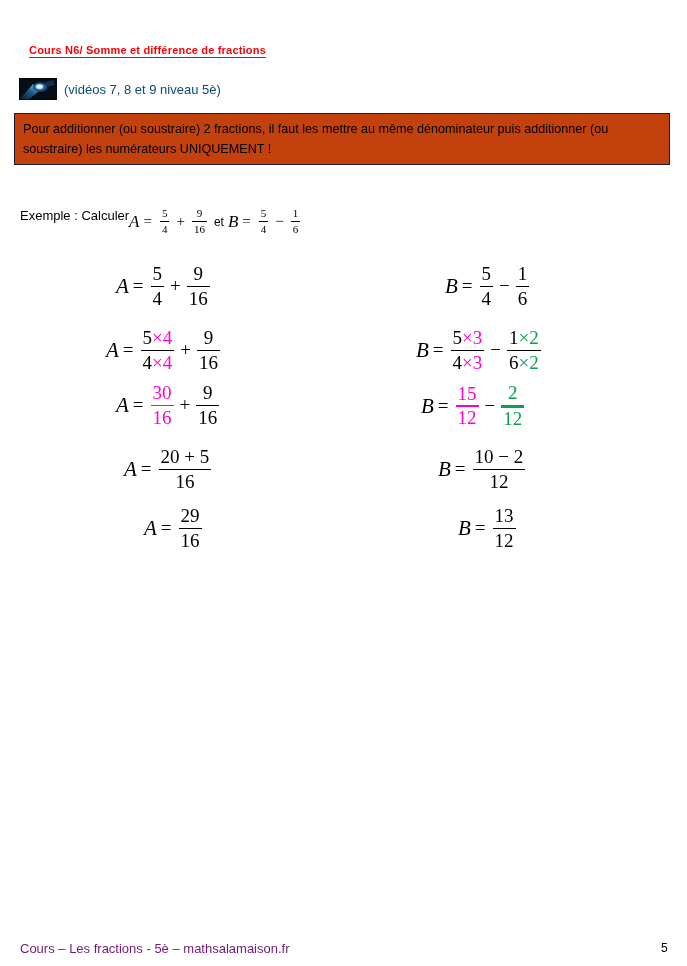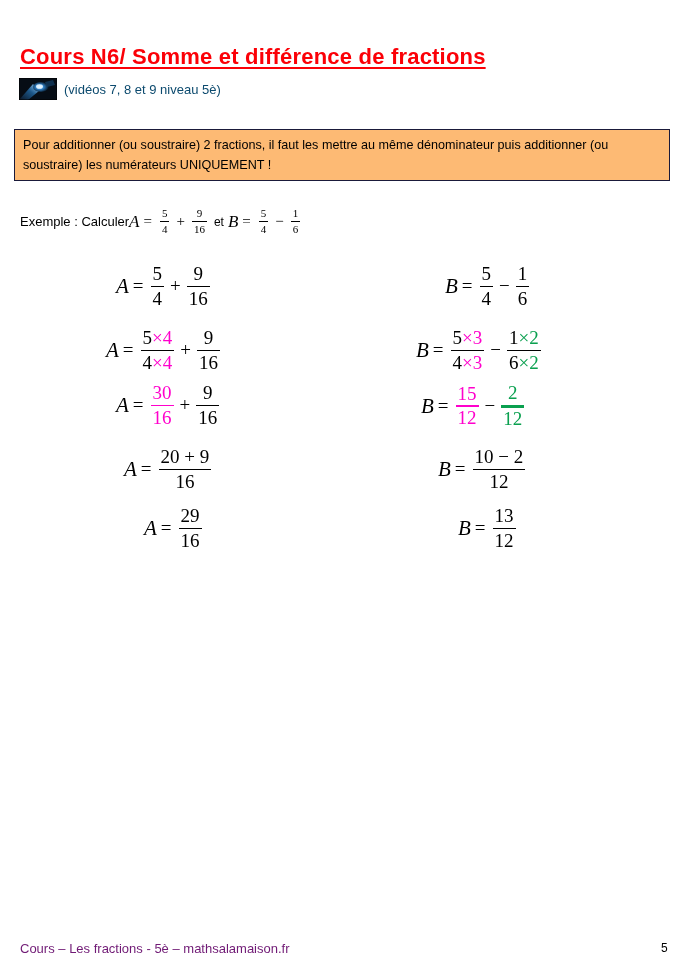--- a/index.html
+++ b/index.html
@@ -11,23 +11,23 @@
     width: 687px;
     height: 966px;
     position: relative;
     font-family: "Liberation Sans", sans-serif;
     overflow: hidden;
   }
 
   
   #lesson-title {
     position: absolute;
-    left: 20px;
+    left: 29px;
     top: 44px;
-    font-size: 22px;
+    font-size: 11px;
     font-weight: bold;
     color: #fb0007;
     letter-spacing: 0.2px;
     text-decoration: underline;
     text-underline-offset: 3px;
     white-space: nowrap;
   }
 
   
   #video-line {
@@ -48,24 +48,24 @@
     font-size: 13px;
     color: #0c4a6e;
     line-height: 1;
     white-space: nowrap;
   }
 
   
   #rule-box {
     position: absolute;
     left: 14px;
-    top: 129px;
+    top: 113px;
     width: 656px;
     height: 52px;
-    background: #fdba74;
+    background: #c2410c;
     border: 1px solid #1a1a3a;
     box-sizing: border-box;
   }
   #rule-text {
     position: absolute;
     left: 8px;
     top: 6px;
     right: 7px;
     font-size: 12.6px;
     line-height: 1.55;
@@ -117,21 +117,21 @@
   .tint-pink  { color: #ff00cc; }
   .tint-green { color: #0aa04f; }
   .blk { color: #000; }
 
   
   #example-line {
     position: absolute;
     left: 20px;
     top: 208px;
     display: flex;
-    align-items: center;
+    align-items: flex-start;
     font-size: 13px;
     color: #000;
     white-space: nowrap;
   }
   #example-line .lbl { font-family: "Liberation Sans", sans-serif; }
   #example-line .mathbit {
     font-family: "Liberation Serif", serif;
     display: flex;
     align-items: center;
   }
@@ -276,21 +276,21 @@
     <span class="num">9</span>
     <span class="bar"></span>
     <span class="den">16</span>
   </span>
 </div>
 
 <div class="mathline" style="left:124px; top:447px;">
   <span class="var">A</span>
   <span class="eq">=</span>
   <span class="frac">
-    <span class="num">20 + 9</span>
+    <span class="num">20 + 5</span>
     <span class="bar"></span>
     <span class="den">16</span>
   </span>
 </div>
 
 <div class="mathline" style="left:144px; top:506px;">
   <span class="var">A</span>
   <span class="eq">=</span>
   <span class="frac">
     <span class="num">29</span>

